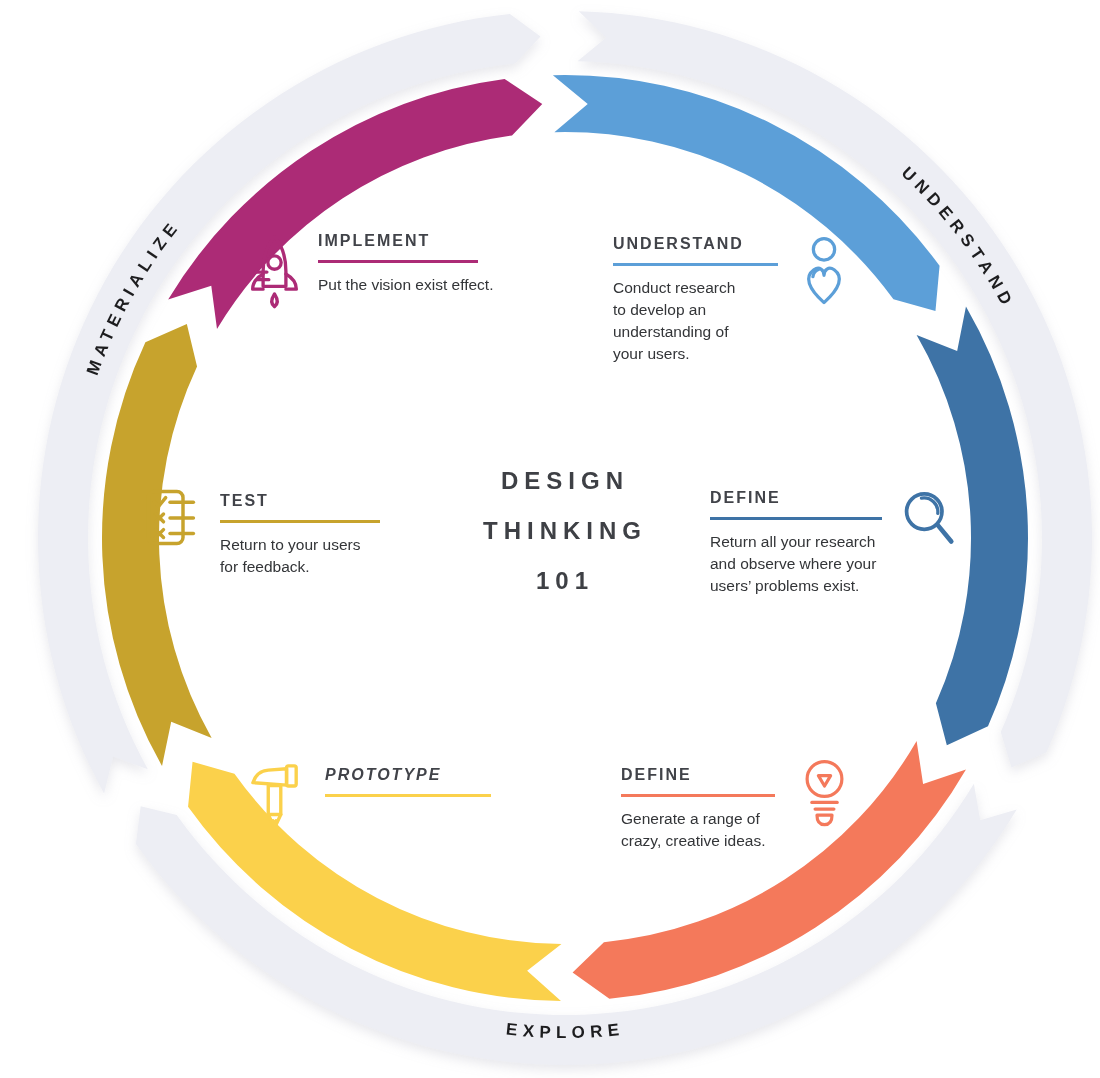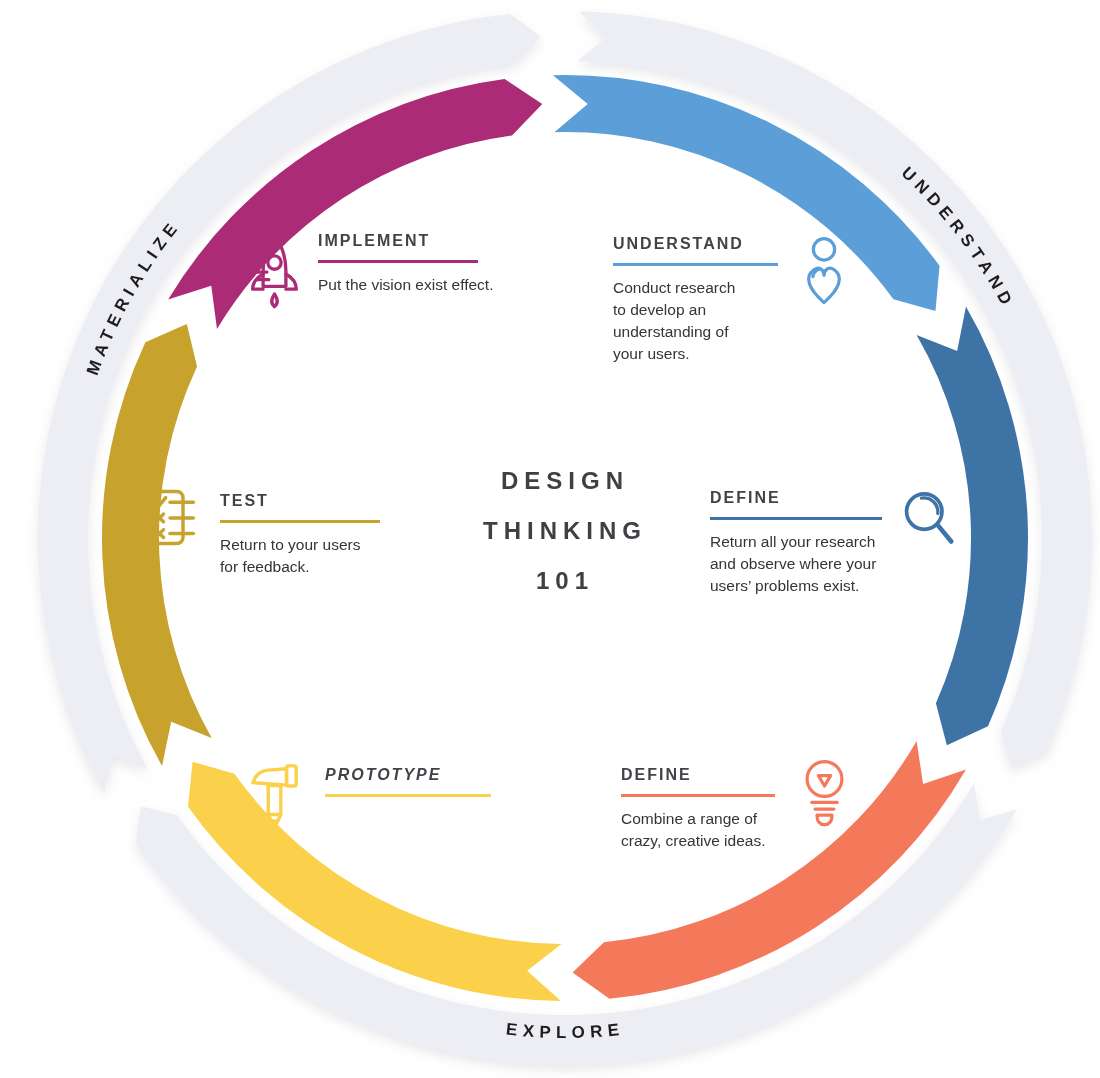--- a/index.html
+++ b/index.html
@@ -160,21 +160,21 @@
     <svg viewBox="0 0 58 68" fill="none" stroke="currentColor" stroke-linecap="round" stroke-linejoin="round">
       <circle cx="25" cy="25" r="19" stroke-width="4"></circle>
       <path d="M22,10.5 A15,15 0 0 1 39.5,27" stroke-width="3.5"></path>
       <path d="M39.5,39.5 L54,57" stroke-width="5"></path>
     </svg>
   </div>
 
   <div class="stage-text pos-ideate-text">
     <div class="stage-title">DEFINE</div>
     <div class="stage-underline u-ideate" style="background: rgb(244, 121, 91);"></div>
-    <div class="stage-desc">Combine a range of
+    <div class="stage-desc">Generate a range of
 crazy, creative ideas.</div>
   </div>
   <div class="stage-icon pos-ideate-icon" style="color: rgb(244, 121, 91);">
     <svg viewBox="0 0 50 78" fill="none" stroke="currentColor" stroke-width="3.4" stroke-linecap="round" stroke-linejoin="round">
       <circle cx="25" cy="23" r="18.5"></circle>
       <path d="M18.5,19.5 L31.5,19.5 L25,30.5 Z"></path>
       <path d="M11.5,48 L38.5,48"></path>
       <path d="M15,55 L35,55"></path>
       <path d="M17,61.5 L33,61.5 C33,68.5 29.5,71.5 25,71.5 C20.5,71.5 17,68.5 17,61.5 Z"></path>
     </svg>

